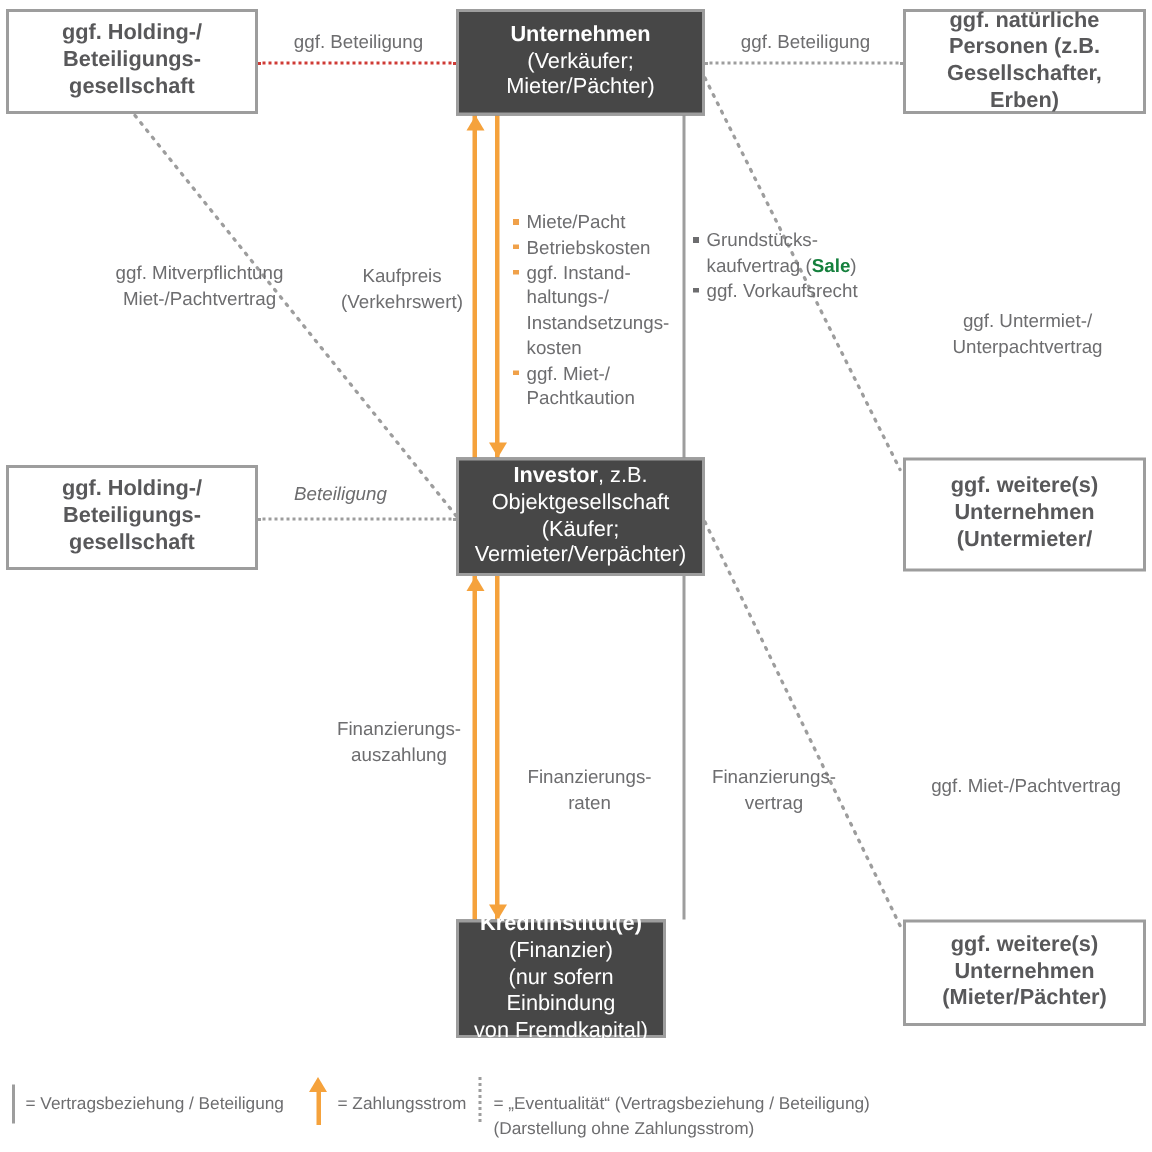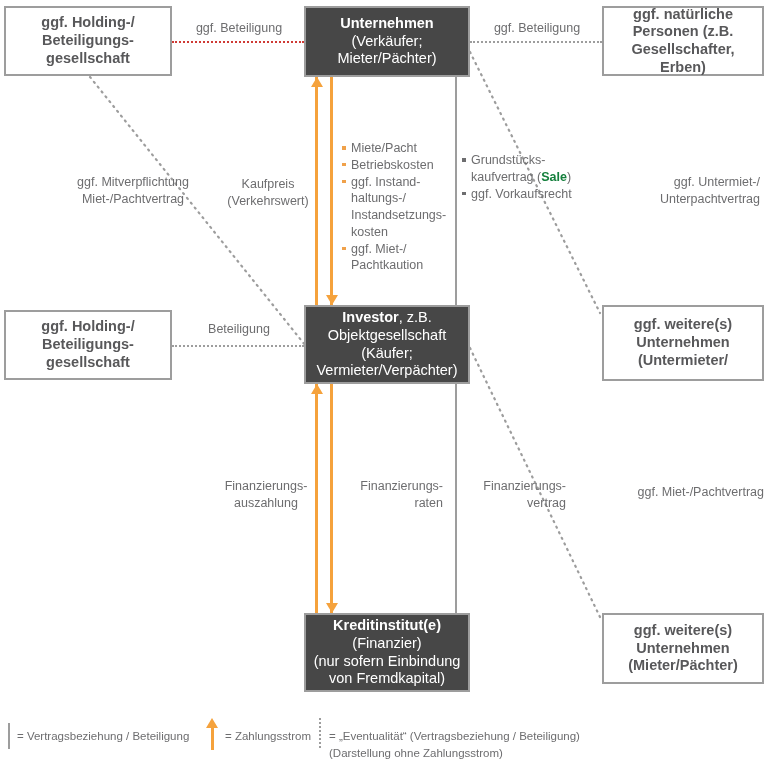--- a/index.html
+++ b/index.html
@@ -58,21 +58,21 @@
   
   .lbl{
     position:absolute;
     font-size:12.5px;
     color:#6d6d6f;
     line-height:1.32;
     white-space:pre-line;
     z-index:4;
   }
   .lbl.c{text-align:center;}
-  .lbl.l{text-align:right;}
+  .lbl.l{text-align:center;margin-top:32px;}
 
   
   .bullets{
     position:absolute;
     font-size:12.5px;color:#6d6d6f;line-height:1.34;z-index:4;
   }
   .bullets ul{list-style:none;margin:0;padding:0;}
   .bullets li{position:relative;padding-left:9px;margin:0 0 0 0;}
   .bullets li:before{
     content:"";position:absolute;left:0;top:6px;width:3.5px;height:3.5px;
@@ -192,21 +192,21 @@
   </div>
 
   <div class="box light" style="left:602px;top:305px;width:162px;height:76px;">
     <div class="inner">
       <div>ggf. weitere(s)</div>
       <div>Unternehmen</div>
       <div>(Untermieter/</div>
     </div>
   </div>
 
-  <div class="box dark" style="left:304px;top:613px;width:166px;height:79px;">
+  <div class="box dark" style="left:304px;top:613px;width:140px;height:79px;">
     <div class="inner">
       <div style="font-weight:bold;">Kreditinstitut(e)</div>
       <div>(Finanzier)</div>
       <div>(nur sofern Einbindung</div>
       <div>von Fremdkapital)</div>
     </div>
   </div>
 
   <div class="box light" style="left:602px;top:613px;width:162px;height:71px;">
     <div class="inner">
@@ -222,21 +222,21 @@
 
   <div class="lbl c" style="left:48px;top:174px;width:170px;">ggf. Mitverpflichtung
 Miet-/Pachtvertrag</div>
 
   <div class="lbl c" style="left:222px;top:176px;width:92px;text-align:center;">Kaufpreis
 (Verkehrswert)</div>
 
   <div class="lbl l" style="left:610px;top:174px;width:150px;">ggf. Untermiet-/
 Unterpachtvertrag</div>
 
-  <div class="lbl c" style="left:184px;top:321px;width:110px;">Beteiligung</div>
+  <div class="lbl c" style="left:172px;top:321px;width:110px;font-style:italic;">Beteiligung</div>
 
   <div class="lbl c" style="left:222px;top:478px;width:88px;">Finanzierungs-
 auszahlung</div>
 
   <div class="lbl l" style="left:343px;top:478px;width:100px;">Finanzierungs-
 raten</div>
 
   <div class="lbl l" style="left:466px;top:478px;width:100px;">Finanzierungs-
 vertrag</div>
 

